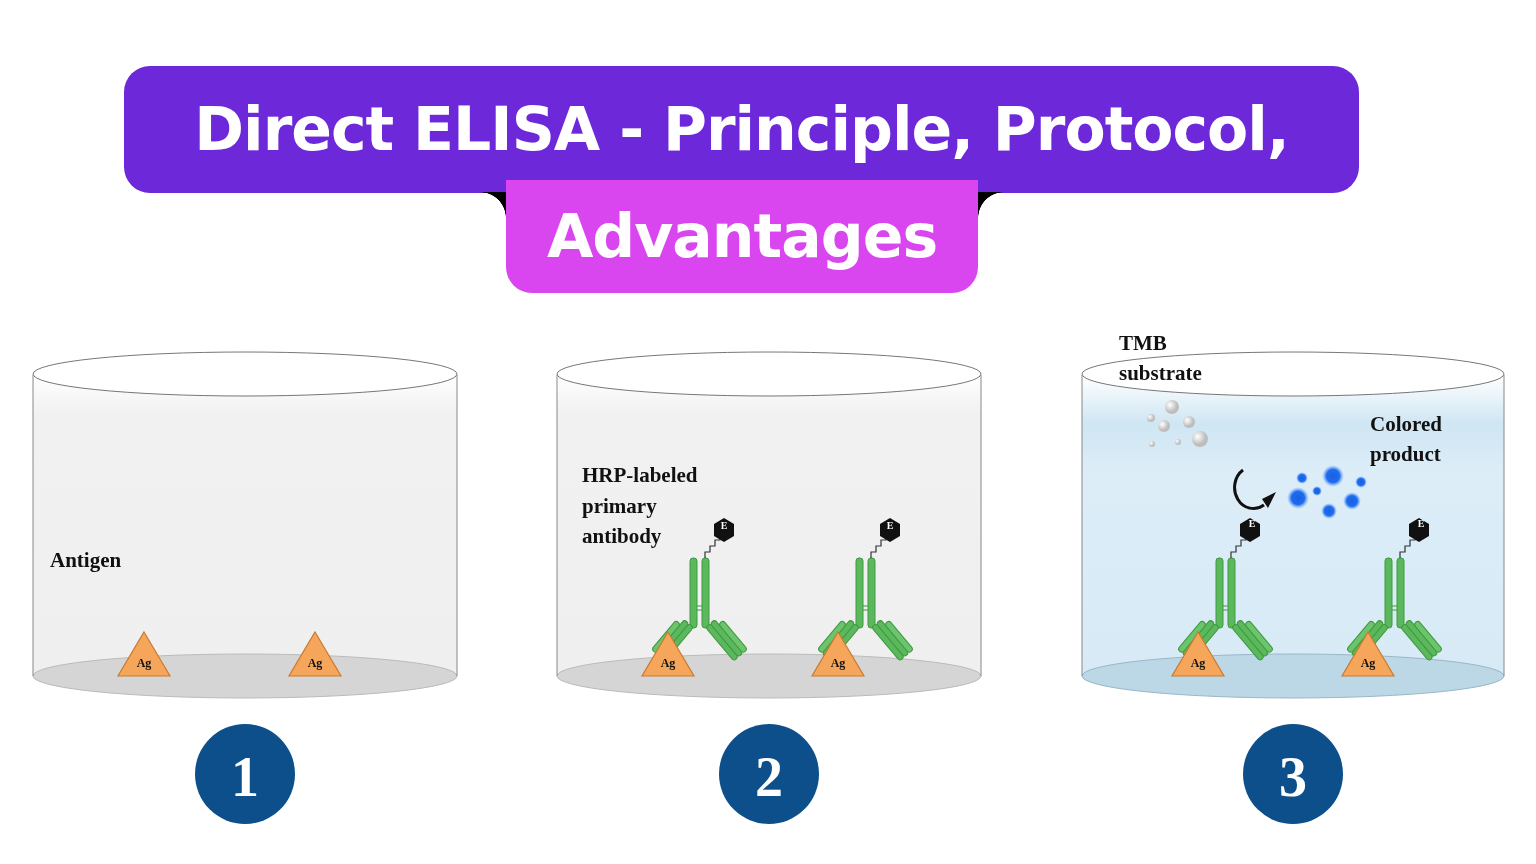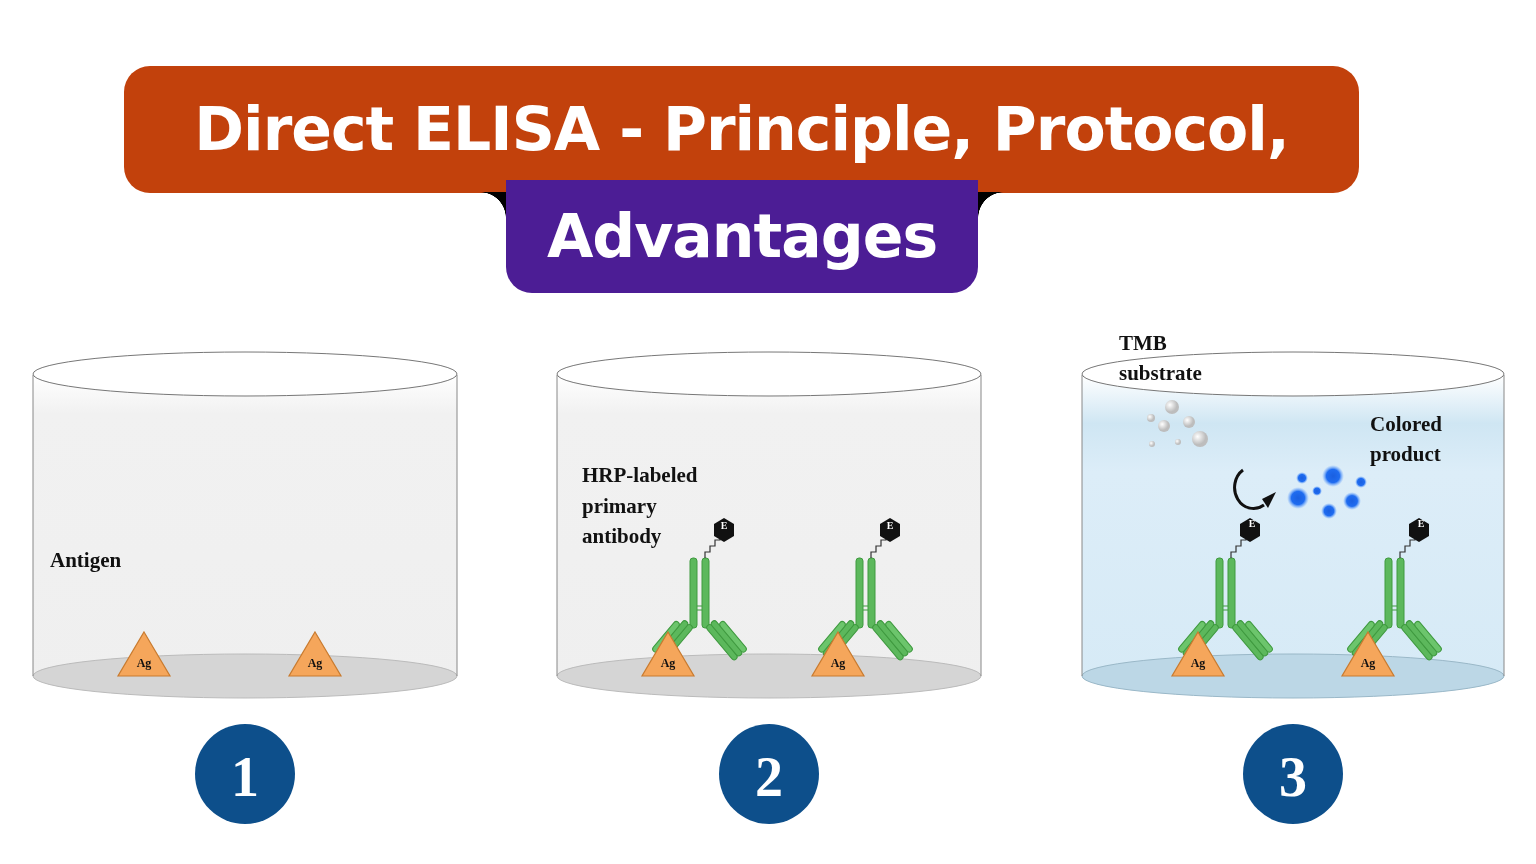--- a/index.html
+++ b/index.html
@@ -1,25 +1,25 @@
 <!DOCTYPE html>
 <html><head>
 <meta charset="utf-8">
 <style>
   html, body { margin:0; padding:0; background:#ffffff; }
   body { width:1536px; height:864px; position:relative; overflow:hidden; font-family:"DejaVu Sans", sans-serif; }
   .title-top {
     position:absolute; left:124px; top:66px; width:1235px; height:127px;
-    background:#c2410c; border-radius:26px;
+    background:#6d28d9; border-radius:26px;
     color:#fff; font-family:"DejaVu Sans", sans-serif; font-weight:bold;
     font-size:60px; line-height:127px; text-align:center; letter-spacing:-1px;
   }
   .title-bottom {
     position:absolute; left:506px; top:180px; width:472px; height:113px;
-    background:#4c1d95; border-radius:0 0 26px 26px;
+    background:#d946ef; border-radius:0 0 26px 26px;
     color:#fff; font-family:"DejaVu Sans", sans-serif; font-weight:bold;
     font-size:60px; line-height:100px; text-align:center; letter-spacing:-1px;
     padding-top:6px; box-sizing:border-box;
   }
   .title-bottom::before {
     content:""; position:absolute; left:-26px; top:12px; width:26px; height:26px;
     background:radial-gradient(circle at 0 100%, transparent 25.5px, #000 26px);
   }
   .title-bottom::after {
     content:""; position:absolute; right:-26px; top:12px; width:26px; height:26px;

